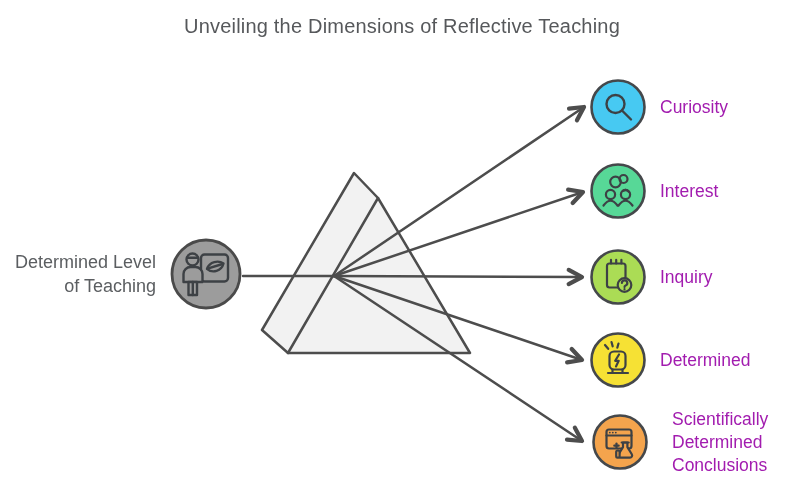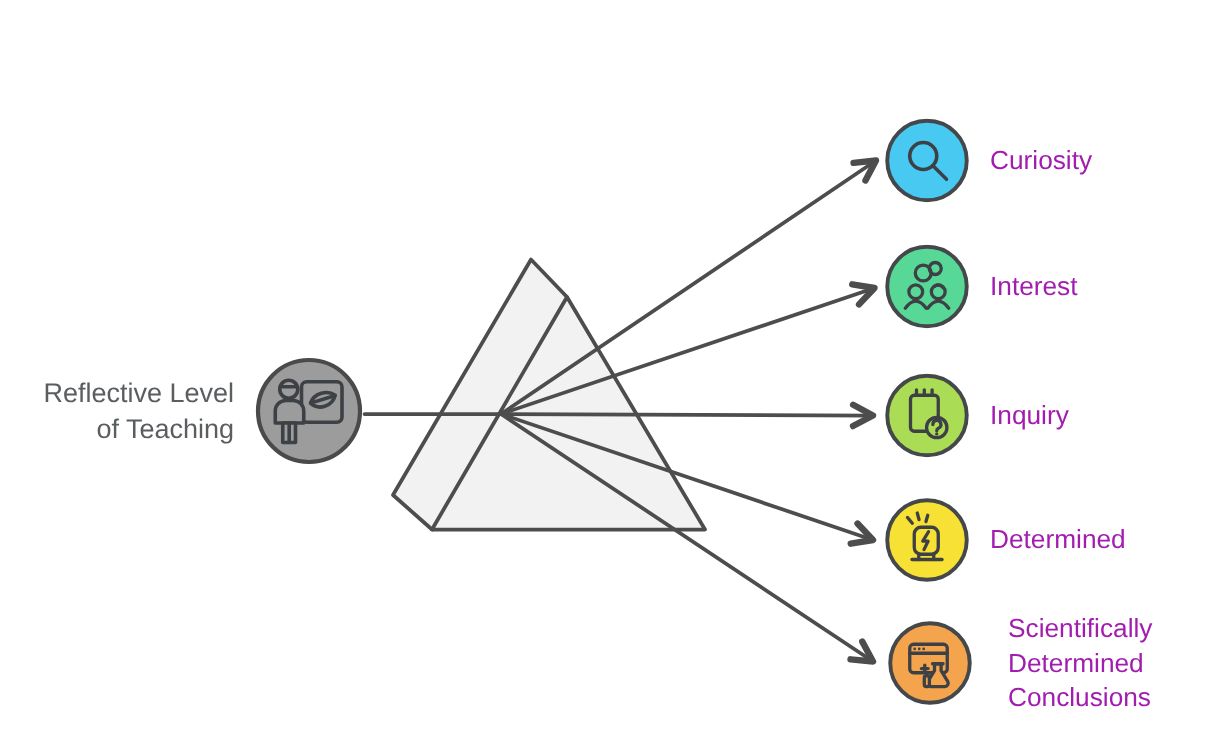--- a/index.html
+++ b/index.html
@@ -41,22 +41,23 @@
       <line x1="378" y1="198" x2="288" y2="353"></line>
       <line x1="243" y1="276" x2="334" y2="276"></line>
       <line x1="334" y1="276" x2="584" y2="107" marker-end="url(#arrow)"></line>
       <line x1="334" y1="276" x2="583" y2="192" marker-end="url(#arrow)"></line>
       <line x1="334" y1="276" x2="582" y2="277" marker-end="url(#arrow)"></line>
       <line x1="334" y1="276" x2="582" y2="360" marker-end="url(#arrow)"></line>
       <line x1="334" y1="276" x2="582" y2="441" marker-end="url(#arrow)"></line>
     </g>
   </svg>
 
+  <div class="title">Unveiling the Dimensions of Reflective Teaching</div>
 
-  <div class="src-label">Reflective Level
+  <div class="src-label">Determined Level
 of Teaching</div>
   <div class="node src-node">
     <svg width="72" height="72" viewBox="0 0 72 72">
       <g stroke="#4a4a4a">
         <circle cx="36" cy="36" r="34" stroke-width="2.8" fill="#9c9c9c"></circle>
         <g fill="none" stroke-width="2.4" stroke-linecap="round" stroke-linejoin="round" stroke="#3d4145">
           <rect x="31" y="16.5" width="27" height="27" rx="3.5"></rect>
           <path d="M37 30.8 C39.5 23.5 48.5 22 53.5 25.5 C51.5 33 42.5 35.8 37 30.8 Z"></path>
           <path d="M37.5 30.6 L52.5 26"></path>
           <circle cx="22.5" cy="21.5" r="6" fill="#9c9c9c"></circle>

